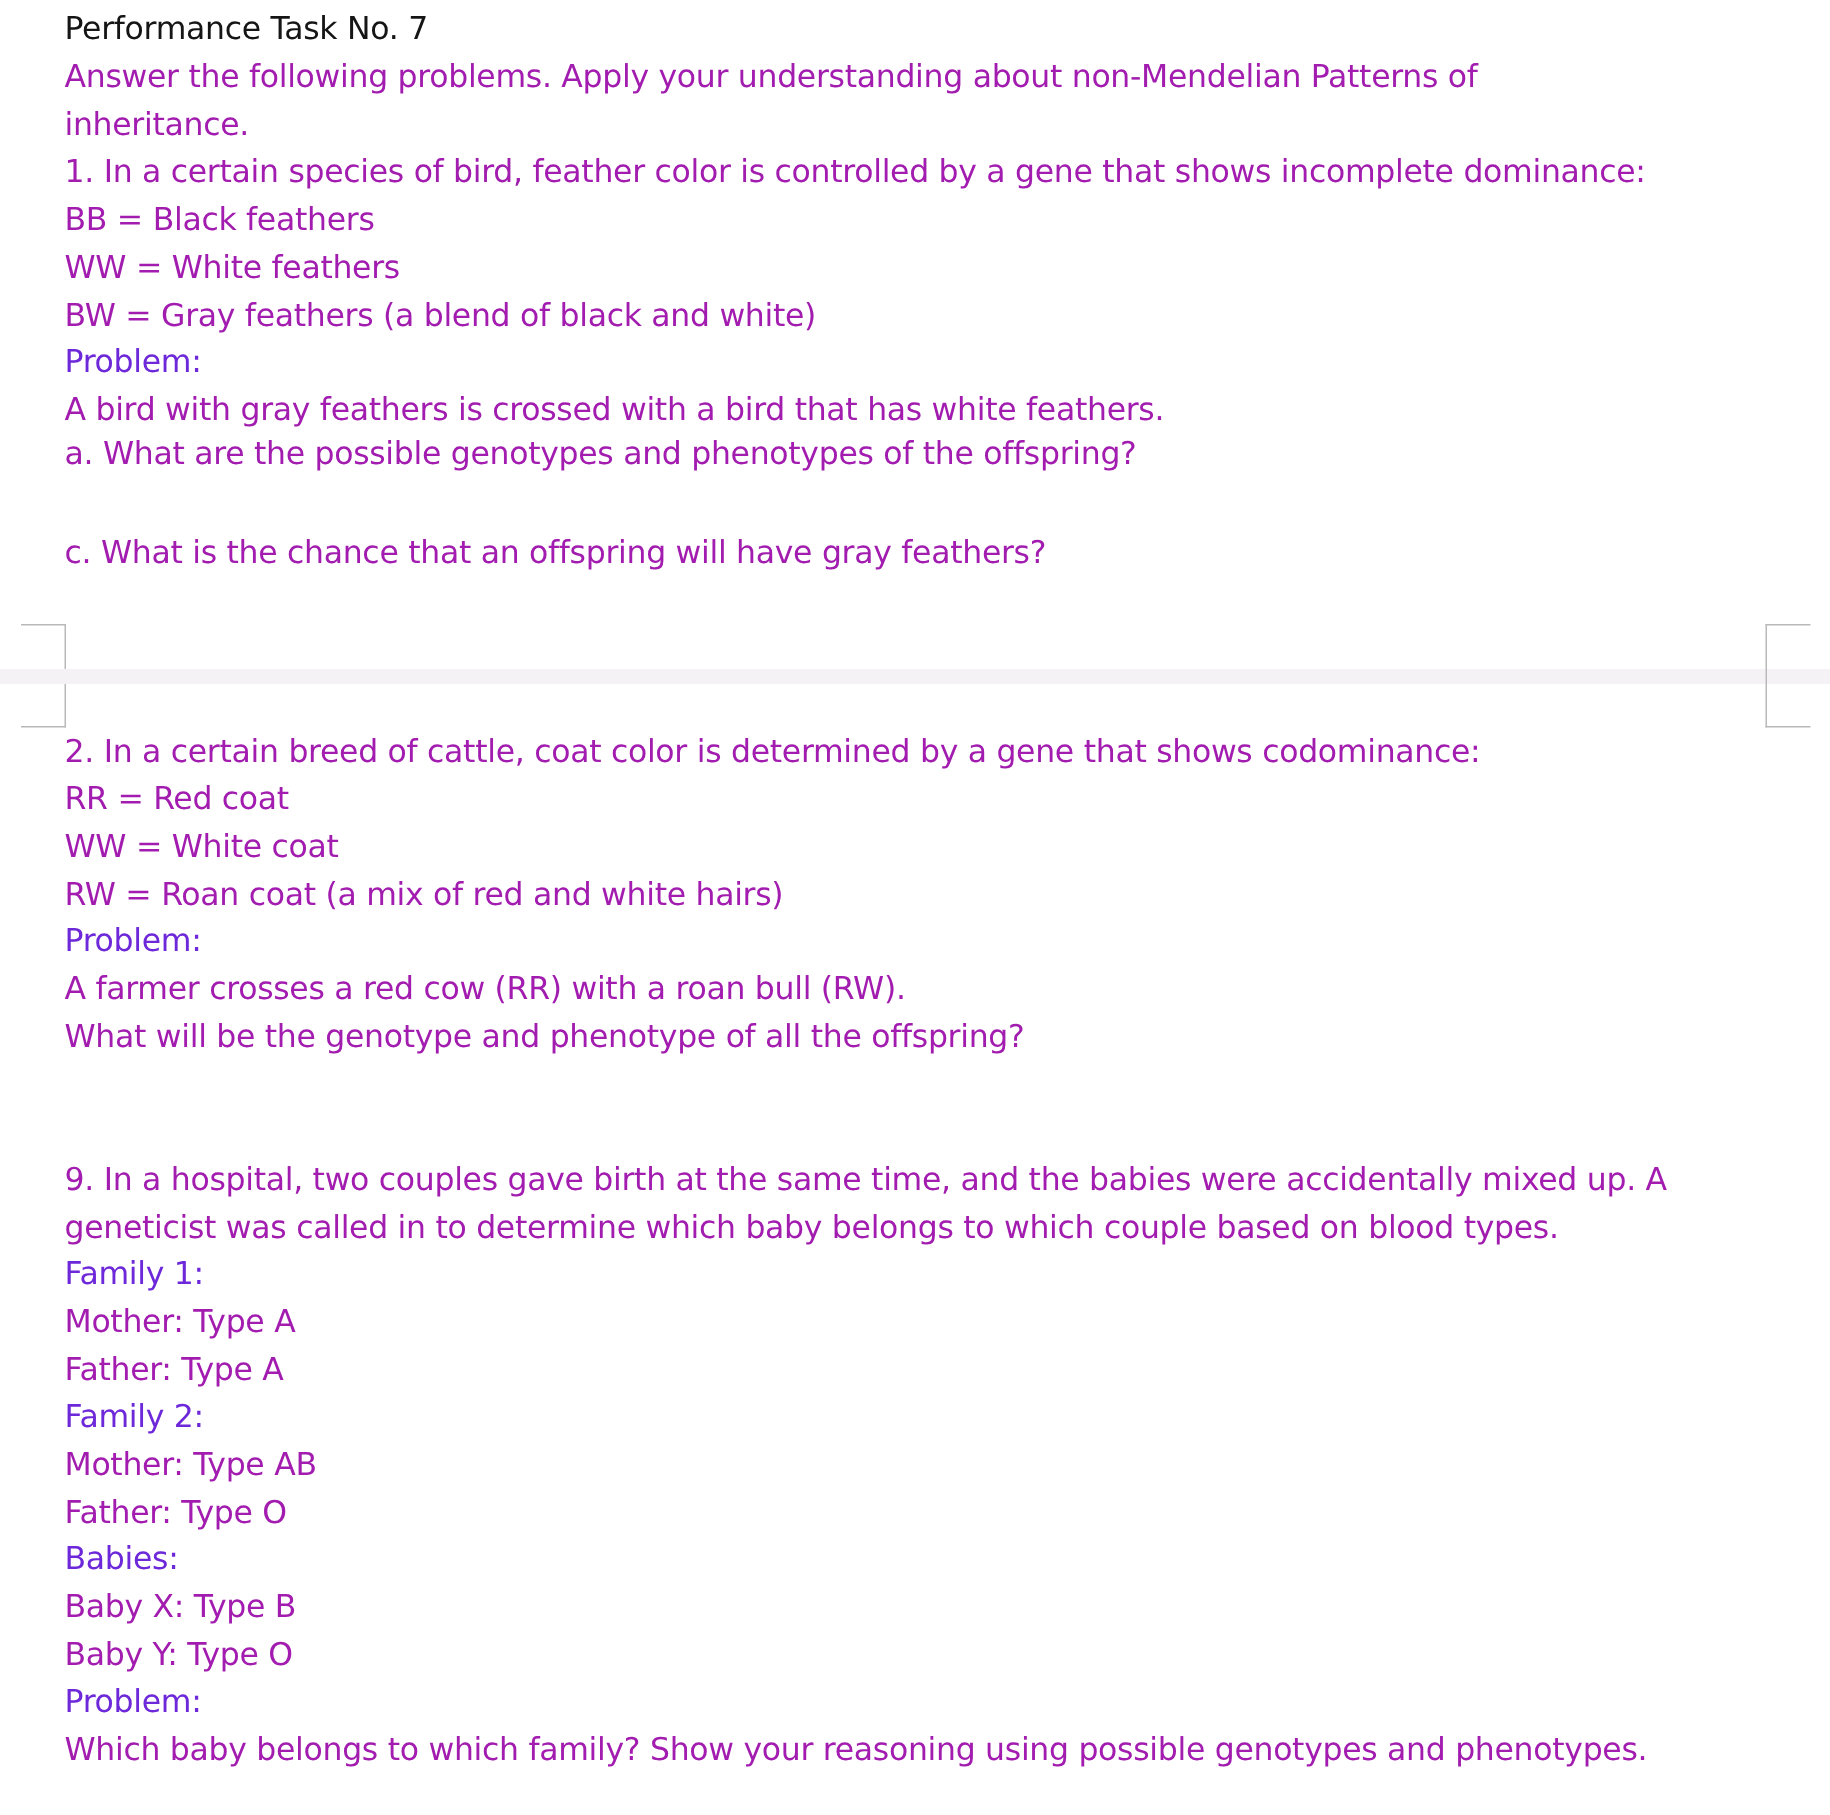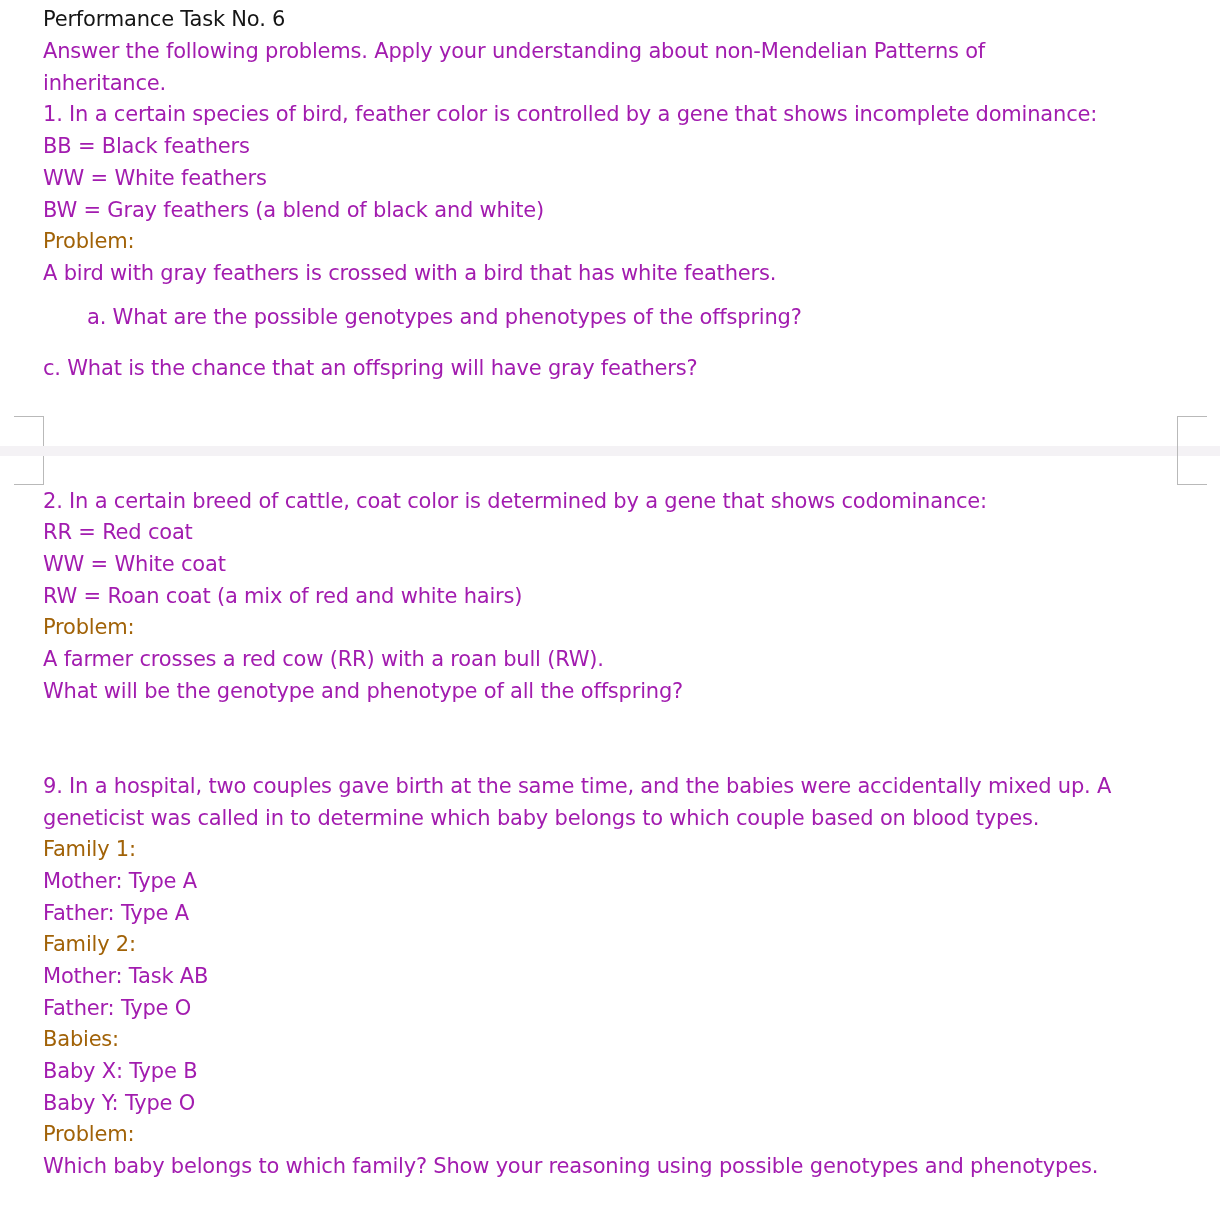--- a/index.html
+++ b/index.html
@@ -1,65 +1,65 @@
 <!DOCTYPE html>
 <html><head>
 <meta charset="utf-8">
 <style>
   html, body { margin:0; padding:0; background:#ffffff; }
   body { width:1220px; height:1210px; position:relative; overflow:hidden;
          font-family:"DejaVu Sans", sans-serif; }
   .page { position:absolute; left:0; width:1220px; background:#fff; }
   .line { position:absolute; left:43px; white-space:nowrap; font-size:21px;
           line-height:30px; color:#a21caf; letter-spacing:-0.2px; }
-  .line.label { color:#a16207; }
+  .line.label { color:#6d28d9; }
   .line.title { color:#151515; }
   .pagebreak { position:absolute; left:0; top:446px; width:1220px; height:10px;
                background:#f4f2f5; }
   .crop { position:absolute; border-color:#b9b9b9; border-style:solid; width:29px; height:67px; top:416px; }
   .crop.left { left:14px; border-width:1px 1px 1px 0; }
   .crop.right { left:1177px; border-width:1px 0 1px 1px; }
 </style>
 </head>
 <body>
 
 <div class="page" style="top:0;height:1210px;">
 
-  <div class="line title" style="top:4px;">Performance Task No. 6</div>
+  <div class="line title" style="top:4px;">Performance Task No. 7</div>
   <div class="line" style="top:36px;">Answer the following problems. Apply your understanding about non-Mendelian Patterns of</div>
   <div class="line" style="top:68px;">inheritance.</div>
 
   <div class="line" style="top:99px;">1. In a certain species of bird, feather color is controlled by a gene that shows incomplete dominance:</div>
   <div class="line" style="top:131px;">BB = Black feathers</div>
   <div class="line" style="top:163px;">WW = White feathers</div>
   <div class="line" style="top:195px;">BW = Gray feathers (a blend of black and white)</div>
   <div class="line label" style="top:226px;">Problem:</div>
   <div class="line" style="top:258px;">A bird with gray feathers is crossed with a bird that has white feathers.</div>
-  <div class="line" style="top:302px;margin-left:44px;">a. What are the possible genotypes and phenotypes of the offspring?</div>
+  <div class="line" style="top:287px;">a. What are the possible genotypes and phenotypes of the offspring?</div>
   <div class="line" style="top:353px;">c. What is the chance that an offspring will have gray feathers?</div>
 
   <div class="crop left"></div>
   <div class="pagebreak"></div>
   <div class="crop right"></div>
 
   <div class="line" style="top:486px;">2. In a certain breed of cattle, coat color is determined by a gene that shows codominance:</div>
   <div class="line" style="top:517px;">RR = Red coat</div>
   <div class="line" style="top:549px;">WW = White coat</div>
   <div class="line" style="top:581px;">RW = Roan coat (a mix of red and white hairs)</div>
   <div class="line label" style="top:612px;">Problem:</div>
   <div class="line" style="top:644px;">A farmer crosses a red cow (RR) with a roan bull (RW).</div>
   <div class="line" style="top:676px;">What will be the genotype and phenotype of all the offspring?</div>
 
   <div class="line" style="top:771px;">9. In a hospital, two couples gave birth at the same time, and the babies were accidentally mixed up. A</div>
   <div class="line" style="top:803px;">geneticist was called in to determine which baby belongs to which couple based on blood types.</div>
   <div class="line label" style="top:834px;">Family 1:</div>
   <div class="line" style="top:866px;">Mother: Type A</div>
   <div class="line" style="top:898px;">Father: Type A</div>
   <div class="line label" style="top:929px;">Family 2:</div>
-  <div class="line" style="top:961px;">Mother: Task AB</div>
+  <div class="line" style="top:961px;">Mother: Type AB</div>
   <div class="line" style="top:993px;">Father: Type O</div>
   <div class="line label" style="top:1024px;">Babies:</div>
   <div class="line" style="top:1056px;">Baby X: Type B</div>
   <div class="line" style="top:1088px;">Baby Y: Type O</div>
   <div class="line label" style="top:1119px;">Problem:</div>
   <div class="line" style="top:1151px;">Which baby belongs to which family? Show your reasoning using possible genotypes and phenotypes.</div>
 
 </div>
 
 </body></html>

